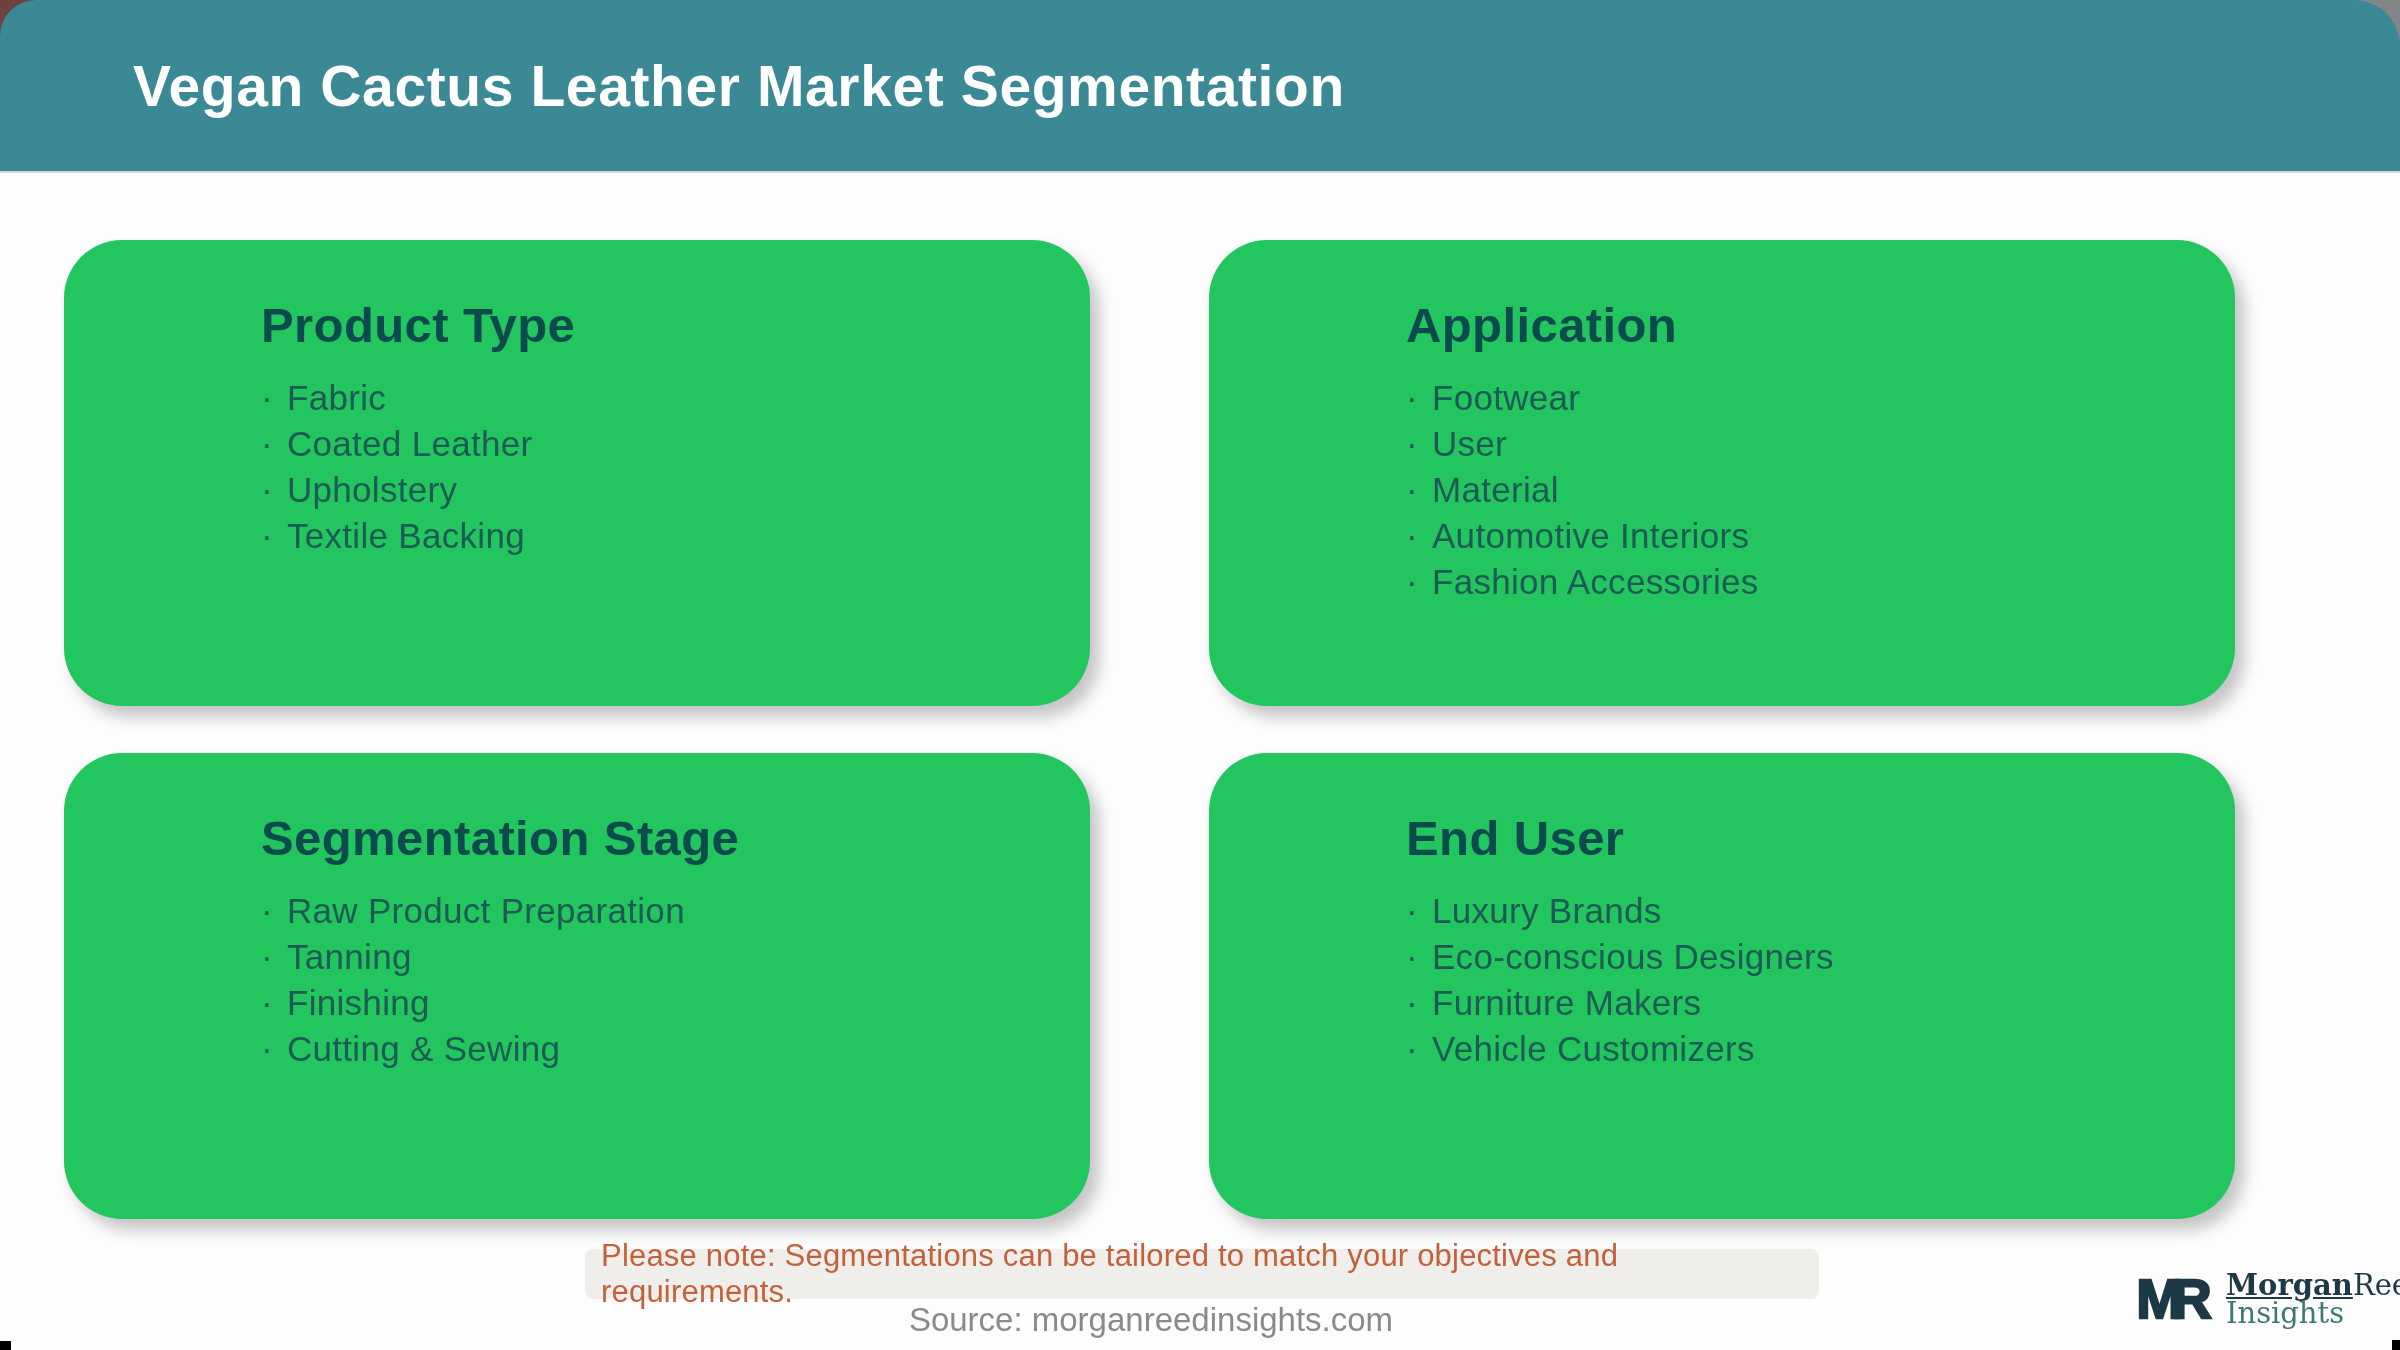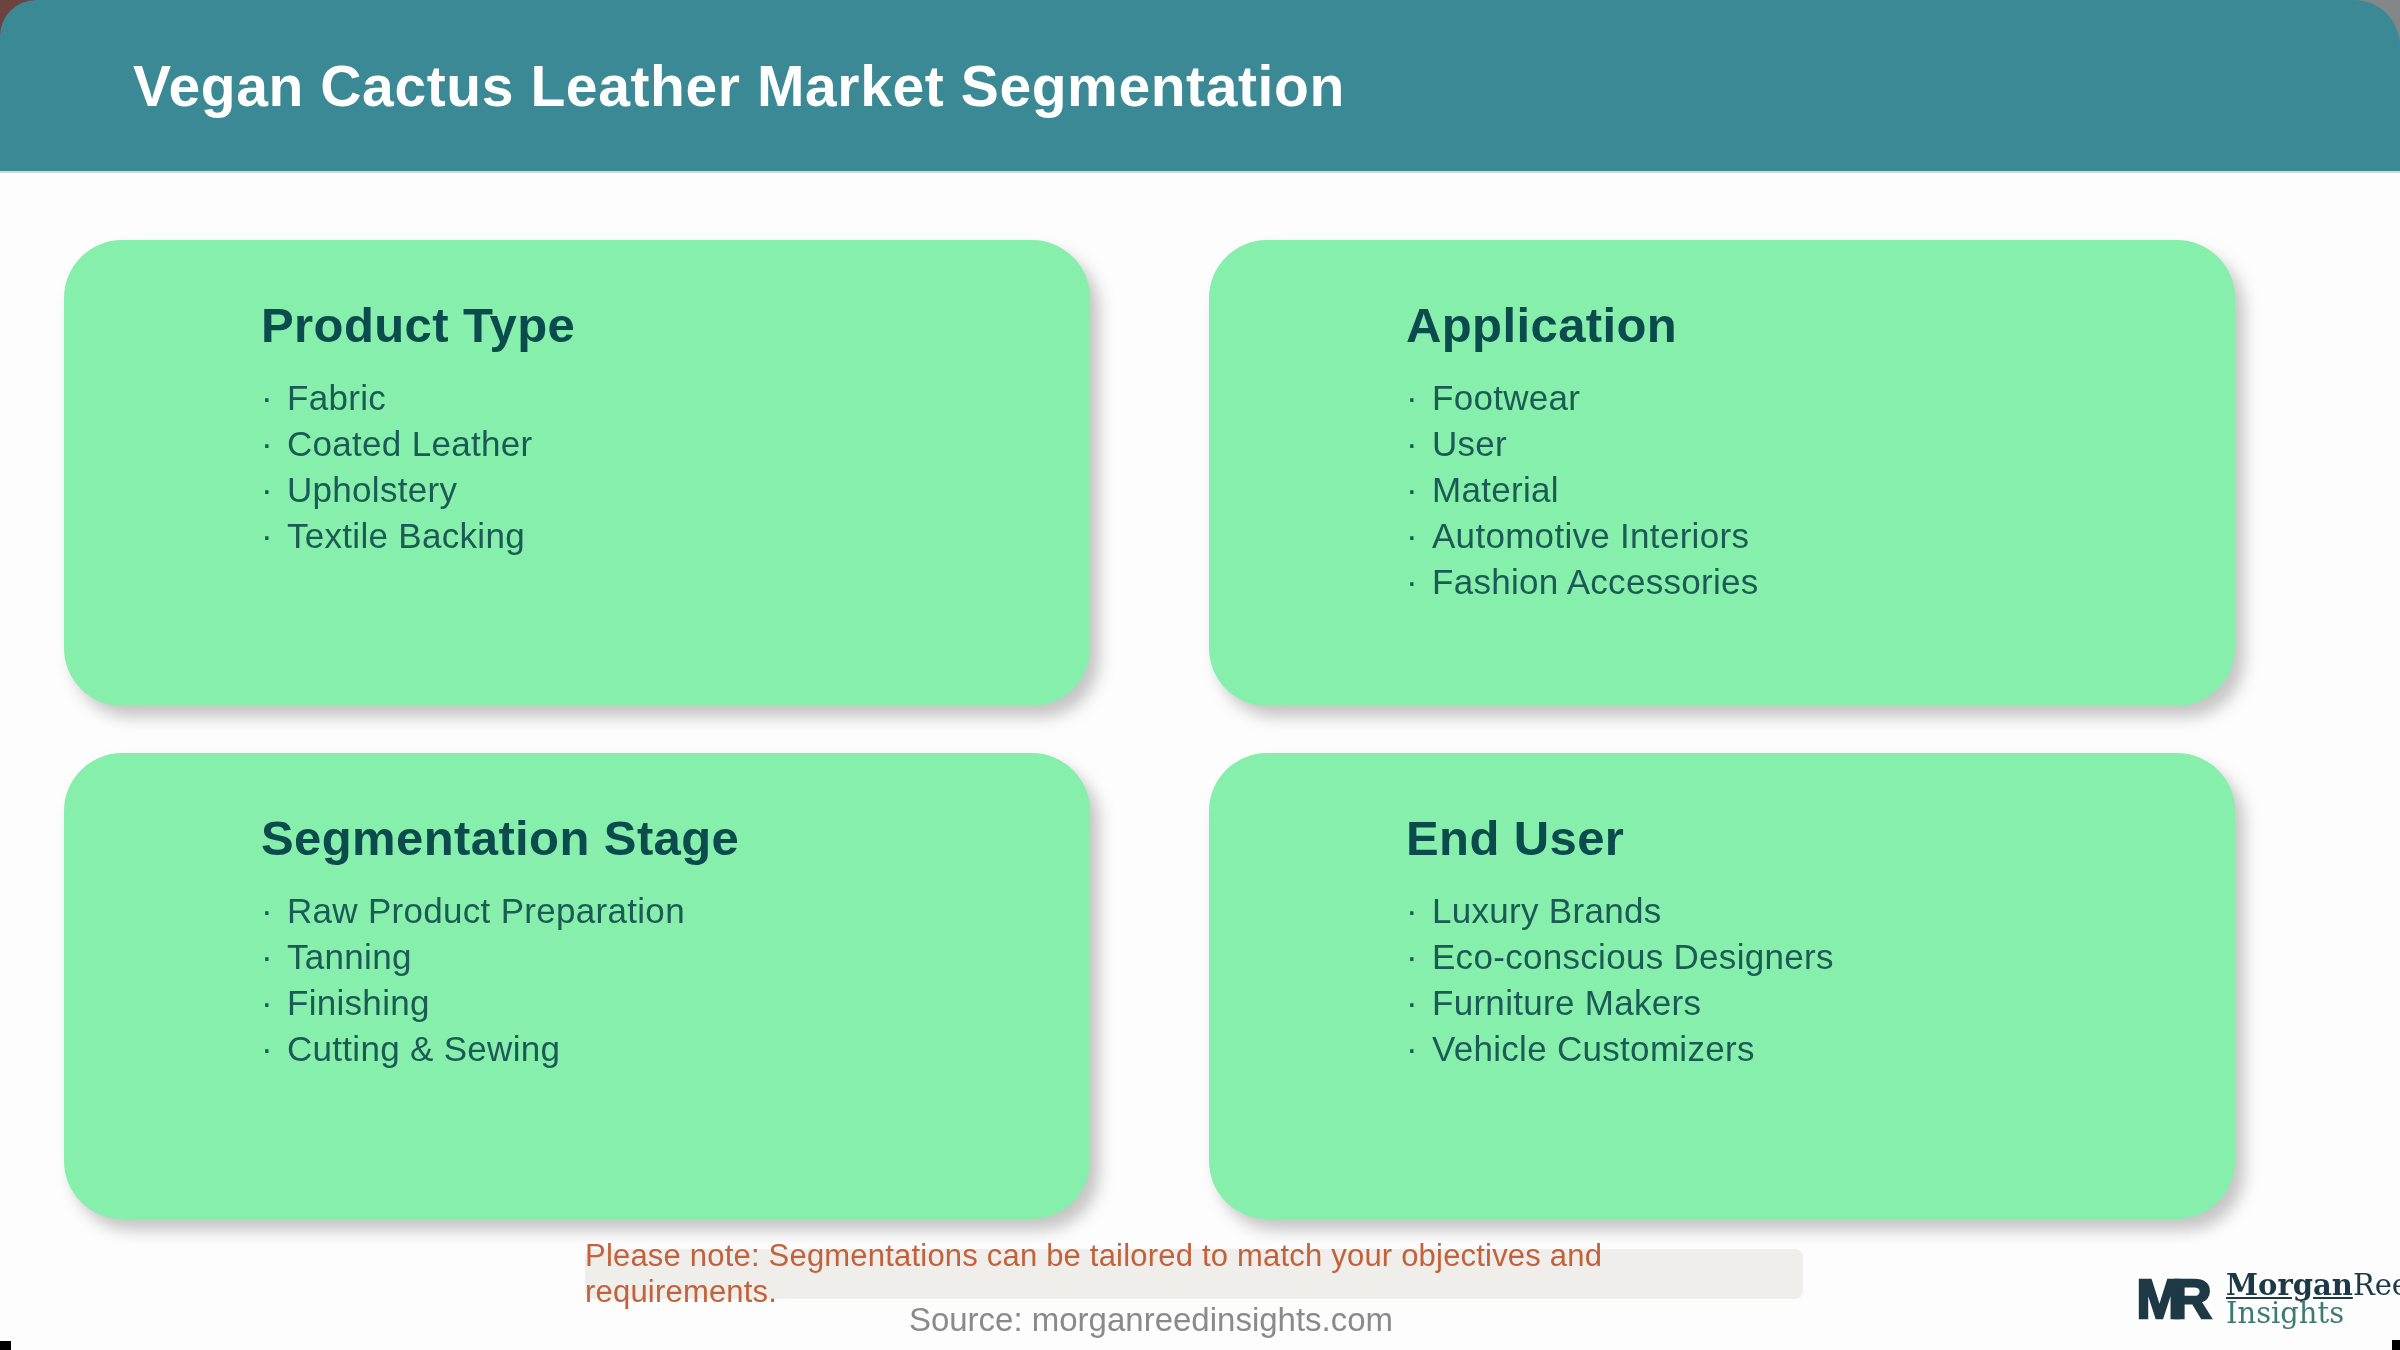--- a/index.html
+++ b/index.html
@@ -32,21 +32,21 @@
     font-size: 57px;
     font-weight: bold;
     color: #ffffff;
     letter-spacing: 0.6px;
   }
 
   
   .card {
     position: absolute;
     width: 1026px; height: 466px;
-    background: #86efac;
+    background: #22c55e;
     border-radius: 58px;
     box-shadow: 9px 11px 16px rgba(110,110,110,0.40);
     box-sizing: border-box;
     padding: 57px 50px 0 197px;
     z-index: 2;
   }
   .card-product       { left: 64px;   top: 240px; }
   .card-application   { left: 1209px; top: 240px; }
   .card-manufacturing { left: 64px;   top: 753px; }
   .card-enduser       { left: 1209px; top: 753px; }
@@ -77,20 +77,21 @@
 
   
   .note-pill {
     position: absolute;
     left: 585px; top: 1249px;
     width: 1218px; height: 50px;
     background: #f0eeeb;
     border-radius: 8px;
     display: flex; align-items: center; justify-content: center;
     z-index: 2;
+    padding-left: 16px;
   }
   .note-pill .note-text {
     font-size: 31px;
     color: #c2613a;
     letter-spacing: 0.2px;
   }
 
   .source-line {
     position: absolute;
     left: 0; top: 1301px;

